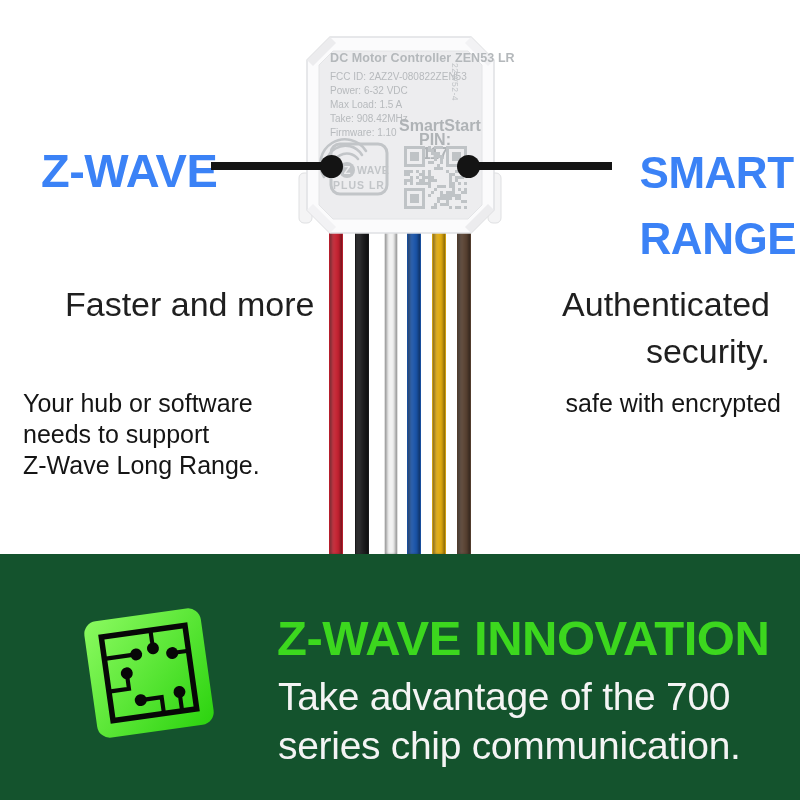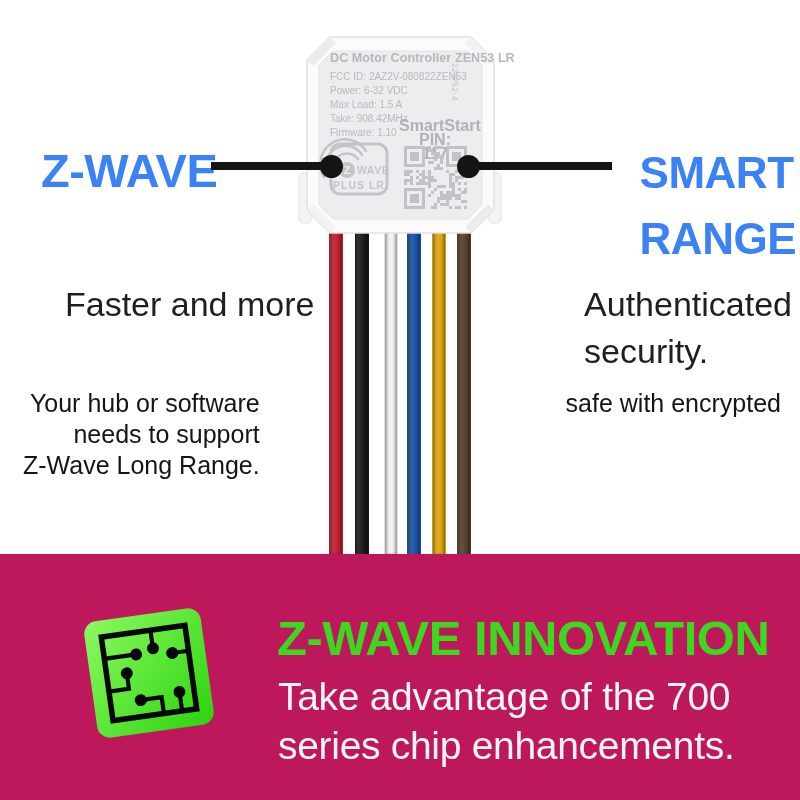--- a/index.html
+++ b/index.html
@@ -6,23 +6,23 @@
   #stage{
     position:relative;width:800px;height:800px;overflow:hidden;background:#ffffff;
     font-family:"Liberation Sans","DejaVu Sans",sans-serif;
   }
   
   .hl{position:absolute;font-weight:700;color:#3b82f6;letter-spacing:-0.5px;margin-left:20px;}
   .hl-left{left:21px;top:136px;font-size:47px;line-height:69px;text-align:left;}
   .hl-right{right:4px;top:140px;font-size:44px;line-height:66px;text-align:left;}
   .sub{position:absolute;font-size:34px;line-height:47px;color:#1f1f1f;}
   .sub-left{left:21px;top:281px;text-align:left;margin-left:44px;}
-  .sub-right{right:8px;top:281px;}
+  .sub-right{right:30px;top:281px;text-align:right;}
   .bodytxt{position:absolute;font-size:25px;line-height:31px;color:#151515;}
-  .body-left{left:23px;top:388px;text-align:right;}
+  .body-left{left:23px;top:388px;text-align:left;}
   .body-right{right:19px;top:388px;text-align:right;}
   
   .cline{position:absolute;height:8px;background:#141414;z-index:6;}
   .cline-left{left:211px;top:162px;width:112px;}
   .cline-right{left:474px;top:162px;width:138px;}
   .cdot{position:absolute;width:23px;height:23px;border-radius:50%;background:#141414;z-index:6;}
   .cdot-left{left:320px;top:155px;}
   .cdot-right{left:457px;top:155px;}
   
   .device{position:absolute;left:297px;top:35px;width:206px;height:202px;z-index:3;}
@@ -249,21 +249,21 @@
       <rect x="1" y="1" width="5" height="5" fill="#ededef"></rect>
       <rect x="2" y="2" width="3" height="3" fill="#bfc3c6"></rect>
       <rect x="14" y="0" width="7" height="7" fill="#bfc3c6"></rect>
       <rect x="15" y="1" width="5" height="5" fill="#ededef"></rect>
       <rect x="16" y="2" width="3" height="3" fill="#bfc3c6"></rect>
       <rect x="0" y="14" width="7" height="7" fill="#bfc3c6"></rect>
       <rect x="1" y="15" width="5" height="5" fill="#ededef"></rect>
       <rect x="2" y="16" width="3" height="3" fill="#bfc3c6"></rect>
     </svg>
 
-  <div class="banner" id="banner" style="background: #be185d;">
+  <div class="banner" id="banner" style="background: #14532d;">
     <div class="chip-wrap">
       <svg viewBox="0 0 220 220" width="202" height="202">
         <defs>
           <linearGradient id="chipg" x1="0" y1="0" x2="1" y2="1">
             <stop offset="0" stop-color="#8bfa60"></stop>
             <stop offset="1" stop-color="#2bd30e"></stop>
           </linearGradient>
         </defs>
         <g transform="rotate(-8 110 110)">
           <line x1="52" y1="33" x2="178" y2="33" stroke="url(#chipg)" stroke-width="28" stroke-dasharray="9 9"></line>
@@ -287,17 +287,17 @@
             <circle cx="86" cy="107" r="6.5"></circle>
             <circle cx="97" cy="138" r="6.5"></circle>
             <circle cx="140" cy="135" r="6.5"></circle>
           </g>
         </g>
       </svg>
     </div>
     <div class="banner-title" id="banner-title" style="color: rgb(60, 215, 30);">Z-WAVE INNOVATION</div>
     <div class="banner-body">
       <div>Take advantage of the 700</div>
-      <div>series chip enhancements.</div>
+      <div>series chip communication.</div>
     </div>
   </div>
 
 </div>
 
 </body></html>

